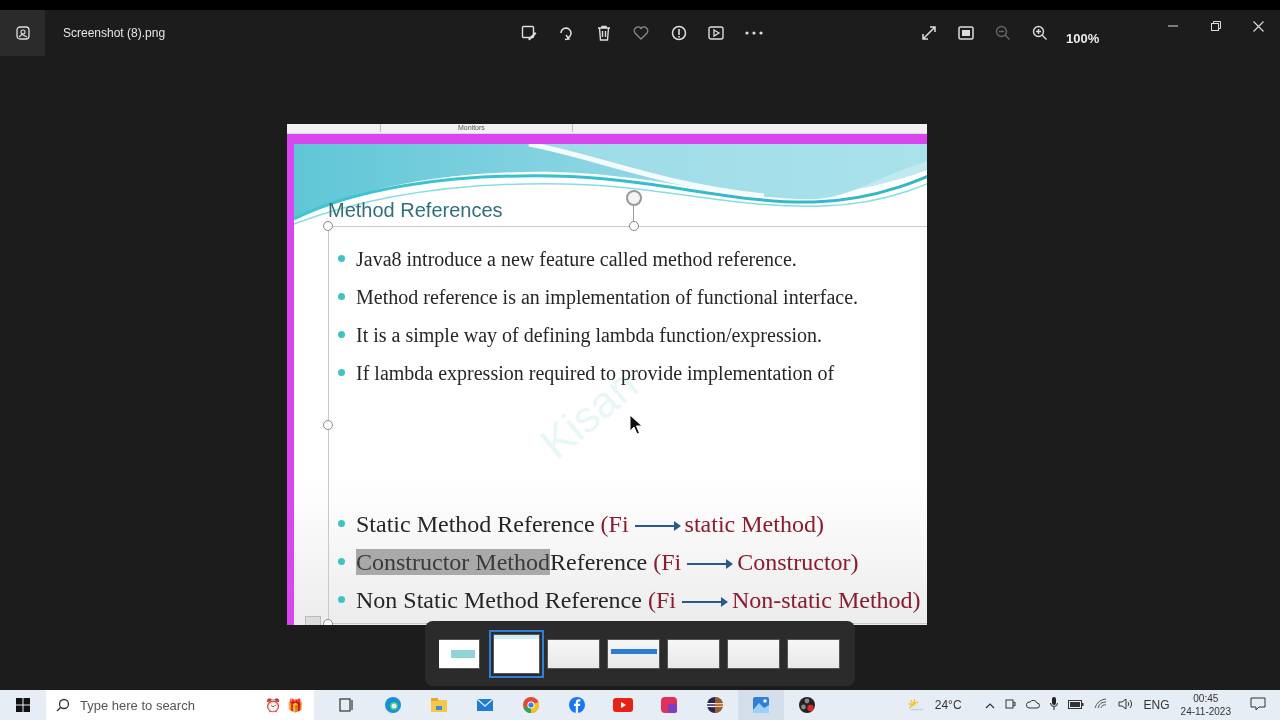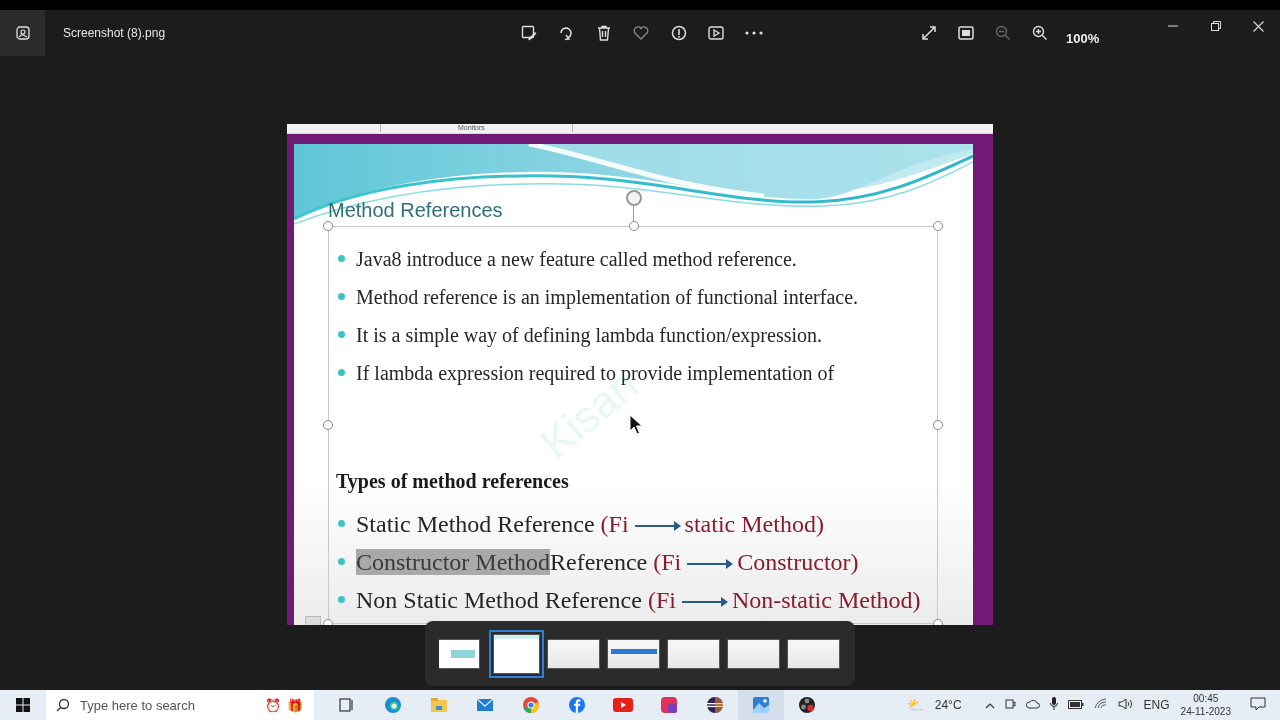--- a/index.html
+++ b/index.html
@@ -13,21 +13,21 @@
   .tb-btn { width: 37.5px; height: 26px; display: flex; align-items: center; justify-content: center; color: #e0e0e0; cursor: pointer; }
   .tb-btn.dim { color: #8a8a8a; }
   .right-tools { position: absolute; left: 910px; top: 10px; display: flex; align-items: flex-end; }
   .rt-btn { width: 37px; height: 26px; display: flex; align-items: center; justify-content: center; color: #e0e0e0; }
   .rt-btn.dim { color: #6a6a6a; }
   .zoom-level { color: #ececec; font-size: 13px; font-weight: bold; margin-left: 8px; }
   .win-ctrls { position: absolute; right: 0; top: 0; display: flex; }
   .wc { width: 43px; height: 32px; display: flex; align-items: center; justify-content: center; color: #ddd; }
 
   
-  .canvas-img { position: absolute; left: 287px; top: 114px; width: 706px; height: 501px; background: #701a75; overflow: hidden; text-decoration: underline; }
+  .canvas-img { position: absolute; left: 287px; top: 114px; width: 640px; height: 501px; background: #d946ef; overflow: hidden; text-decoration: underline; }
   .ribbon-strip { position: absolute; left: 0; top: 0; width: 706px; height: 10px; background: #f2f2f2; border-bottom: 1px solid #d9d9d9; }
   .ribbon-label { position: absolute; left: 171px; top: 0; font-size: 7px; color: #555; }
   .ribbon-sep1 { position: absolute; left: 93px; top: 0; width: 1px; height: 8px; background: #bbb; }
   .ribbon-sep2 { position: absolute; left: 285px; top: 0; width: 1px; height: 8px; background: #bbb; }
   .slide { position: absolute; left: 7px; top: 20px; width: 679px; height: 481px; background: linear-gradient(#ffffff 70%, #ececec); }
   .slide-header { position: absolute; left: 0; top: 0; width: 679px; height: 85px; }
   .slide-title { position: absolute; left: 34px; top: 55px; font-size: 20px; color: #2f6f7a; font-family: "Liberation Sans", sans-serif; }
   .sel-box { position: absolute; left: 34px; top: 82px; width: 610px; height: 398px; border: 1px solid #c9c9c9; }
   .handle { position: absolute; width: 10px; height: 10px; border: 1.5px solid #888; border-radius: 50%; background: #fff; }
   .rot-handle { position: absolute; left: 332px; top: 46px; width: 16px; height: 16px; border: 2px solid #999; border-radius: 50%; background: #f4f4f4; }
@@ -215,21 +215,20 @@
 
       <span class="watermark">Kisan</span>
 
       <div class="bullets">
         <div class="b-item">Java8 introduce a new feature called method reference.</div>
         <div class="b-item">Method reference is an implementation of functional interface.</div>
         <div class="b-item">It is a simple way of defining lambda function/expression.</div>
         <div class="b-item">If lambda expression required to provide implementation of</div>
       </div>
 
-      <div class="types-heading">Types of method references</div>
 
       <div class="types">
         <div class="b-item">
           <span>Static Method Reference</span>
           <span class="maroon">(Fi</span><span class="arrow"></span><span class="maroon">static Method)</span>
         </div>
         <div class="b-item">
           <span class="hl">Constructor Method</span><span>Reference</span>
           <span class="maroon">(Fi</span><span class="arrow"></span><span class="maroon">Constructor)</span>
         </div>

